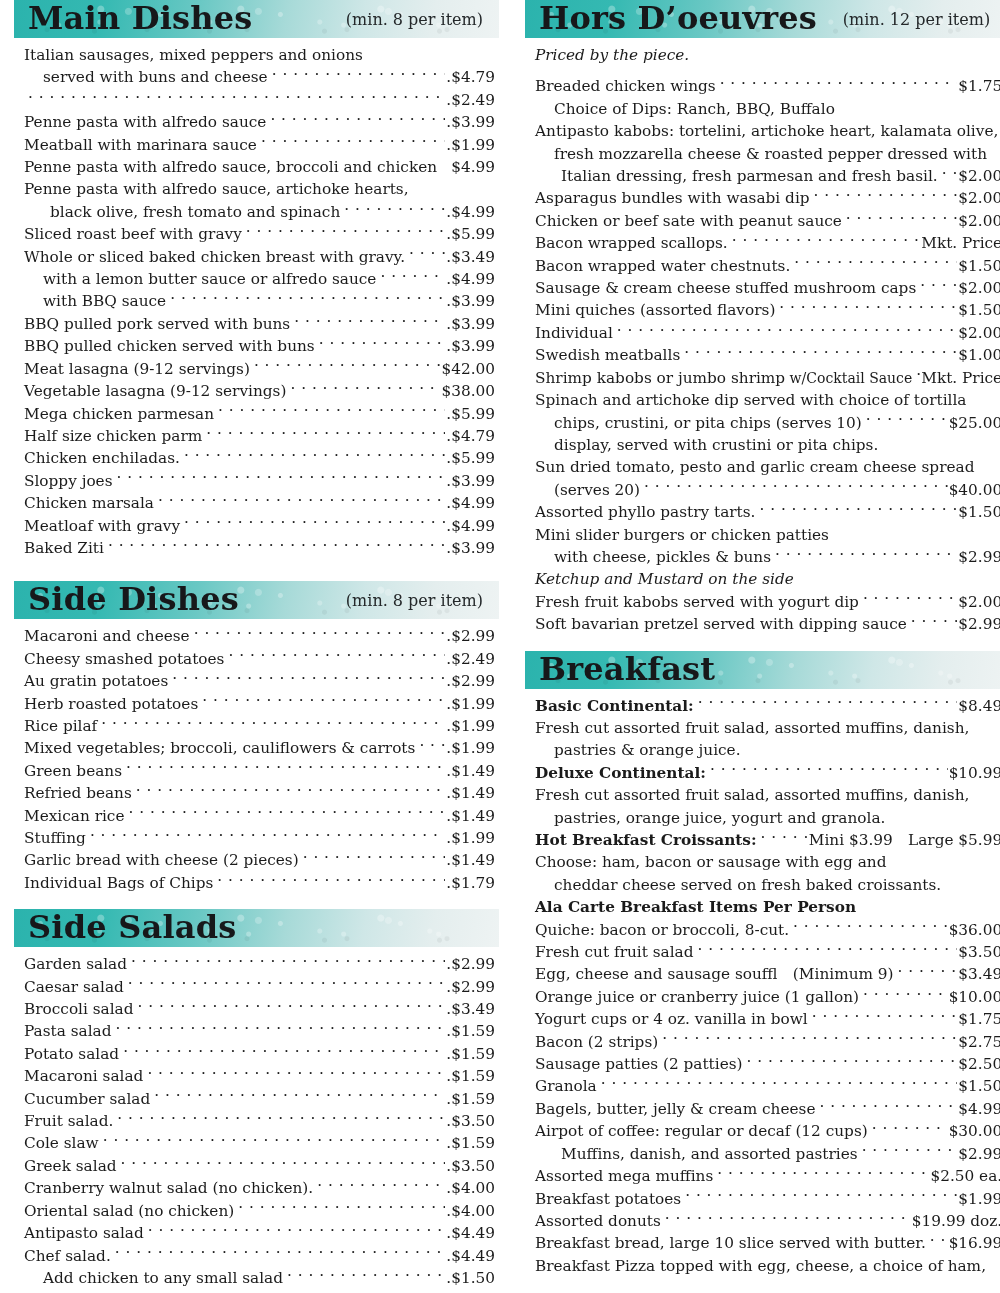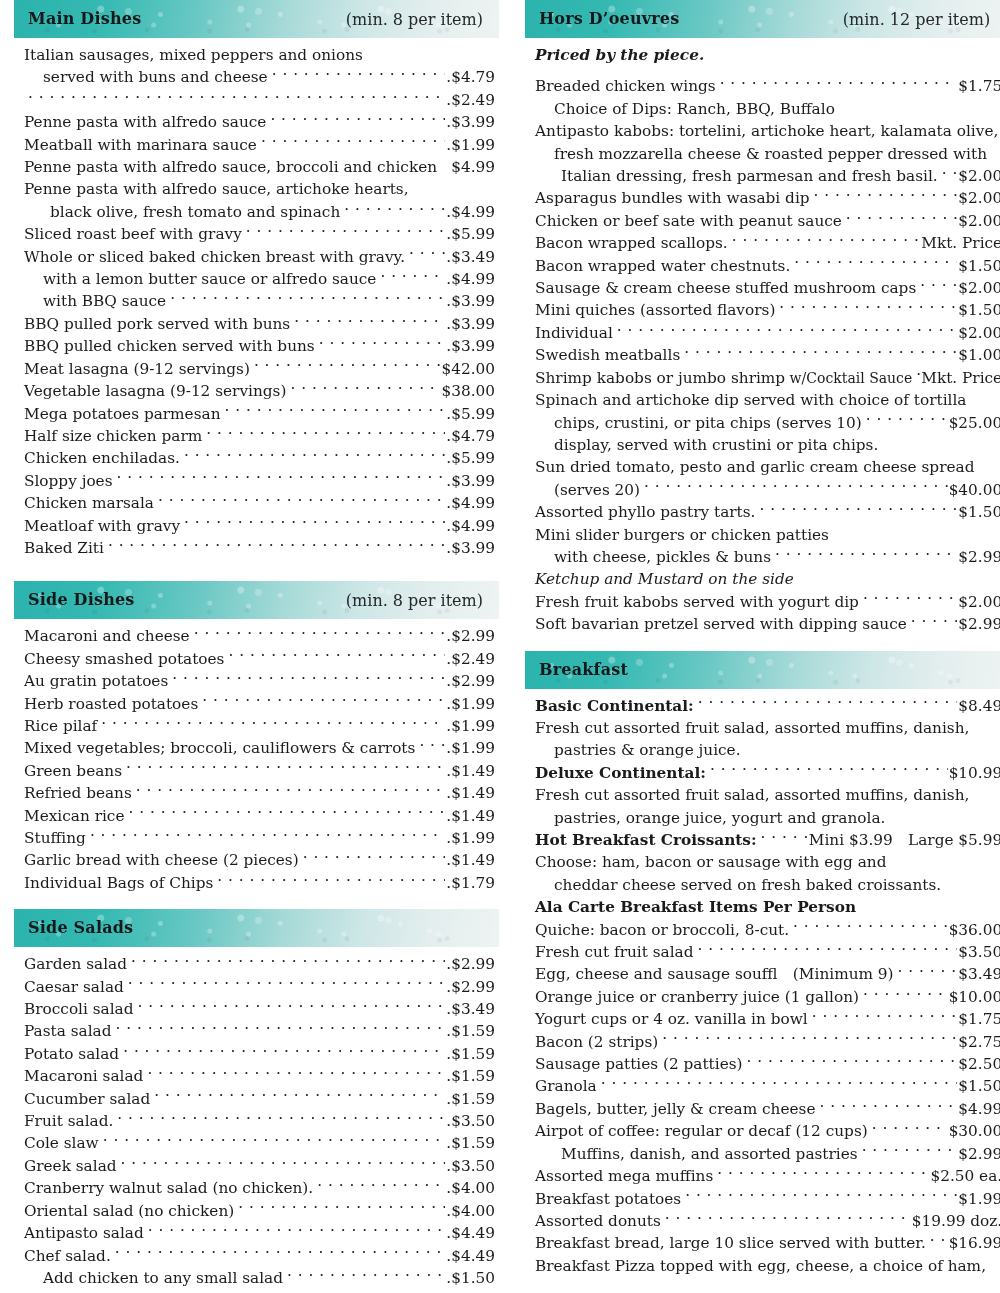--- a/index.html
+++ b/index.html
@@ -64,21 +64,21 @@
     background-size: 120px 38px, 95px 38px, 140px 38px, 110px 38px, 130px 38px, 100px 38px, 115px 38px;
     pointer-events: none;
   }
   .band-title {
     position: absolute;
     left: 14px;
     top: 50%;
     transform: translateY(-52%);
     font-family: "DejaVu Serif", "Liberation Serif", serif;
     font-weight: 700;
-    font-size: 16px;
+    font-size: 32px;
     letter-spacing: .2px;
     color: #17181a;
     z-index: 2;
     white-space: nowrap;
   }
   .band-note {
     position: absolute;
     right: 16px;
     top: 50%;
     transform: translateY(-48%);
@@ -118,21 +118,21 @@
     white-space: nowrap;
   }
   .row .price { flex: 0 0 auto; padding-left: 0px; }
   .row.plain { white-space: nowrap; }
 
   .ind1 { padding-left: 19px; text-align: center; }
   .ind2 { padding-left: 26px; }
 
   .bold   { font-weight: 700; }
   .italic { font-style: italic; }
-  .bi     { font-weight: 700; font-style: italic; }
+  .bi     { font-weight: 400; font-style: italic; }
   .small  { font-size: 14px; margin-top: 9px; }
 
   .gap-sm { height: 9px; }
   .gap-md { height: 15px; }
   .gap-lg { height: 22px; }
   .sp { display: inline-block; width: 18px; }
 </style>
 </head>
 <body>
 
@@ -214,21 +214,21 @@
           <span class="name">Meat lasagna (9-12 servings)</span>
           <span class="lead"></span>
           <span class="price">$42.00</span>
         </div>
         <div class="row">
           <span class="name">Vegetable lasagna (9-12 servings)</span>
           <span class="lead"></span>
           <span class="price">$38.00</span>
         </div>
         <div class="row">
-          <span class="name">Mega potatoes parmesan</span>
+          <span class="name">Mega chicken parmesan</span>
           <span class="lead"></span>
           <span class="price">.$5.99</span>
         </div>
         <div class="row">
           <span class="name">Half size chicken parm</span>
           <span class="lead"></span>
           <span class="price">.$4.79</span>
         </div>
         <div class="row">
           <span class="name">Chicken enchiladas.</span>

